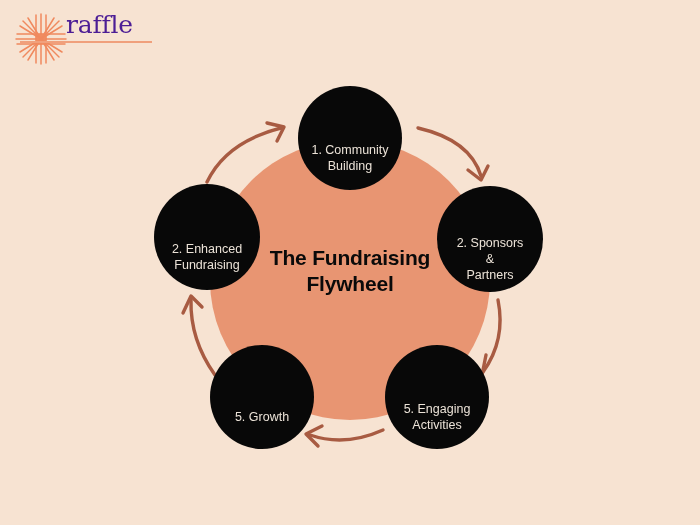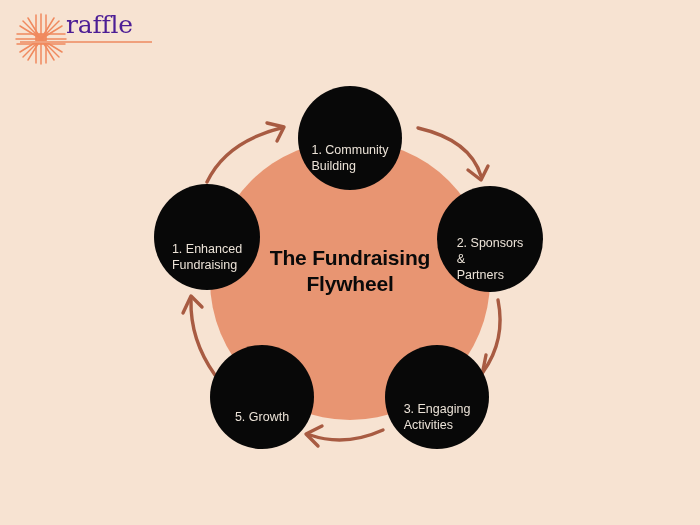--- a/index.html
+++ b/index.html
@@ -108,21 +108,21 @@
   .node {
     position: absolute;
     border-radius: 50%;
     background: #080808;
     display: flex;
     align-items: center;
     justify-content: center;
     box-sizing: border-box;
   }
   .node-label {
-    text-align: left;
+    text-align: center;
     font-family: "Liberation Sans", sans-serif;
     font-size: 12.5px;
     font-weight: 400;
     line-height: 16px;
     color: #ece3d8;
     padding: 0 6px;
     white-space: pre-line;
     margin-top: 40px;
   }
 
@@ -210,25 +210,25 @@
     <div class="node" id="node-1">
       <span class="node-label" style="white-space: pre-line;">1. Community
 Building</span>
     </div>
     <div class="node" id="node-2">
       <span class="node-label" style="white-space: pre-line;">2. Sponsors
 &amp;
 Partners</span>
     </div>
     <div class="node" id="node-3">
-      <span class="node-label" style="white-space: pre-line;">3. Engaging
+      <span class="node-label" style="white-space: pre-line;">5. Engaging
 Activities</span>
     </div>
     <div class="node" id="node-4">
       <span class="node-label" style="white-space: pre-line;">5. Growth</span>
     </div>
     <div class="node" id="node-5">
-      <span class="node-label" style="white-space: pre-line;">1. Enhanced
+      <span class="node-label" style="white-space: pre-line;">2. Enhanced
 Fundraising</span>
     </div>
 
   </div>
 </div>
 
 </body></html>

